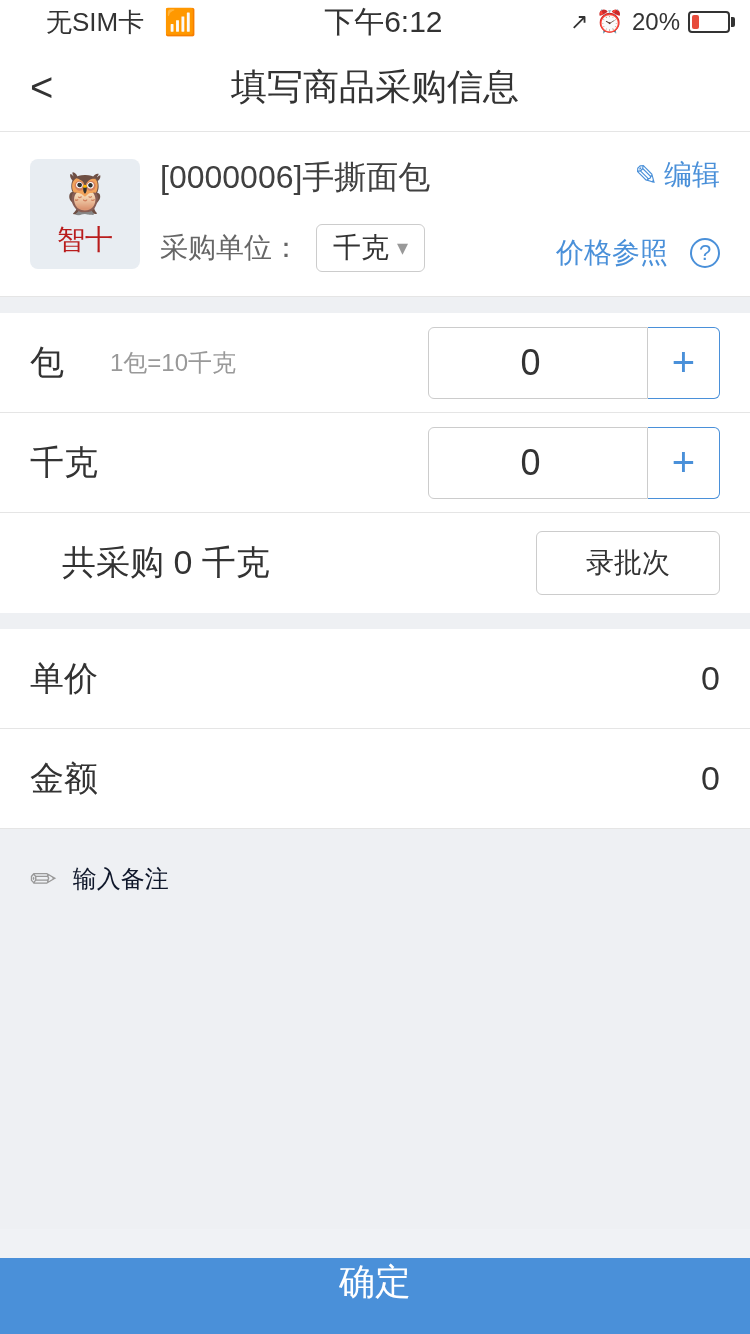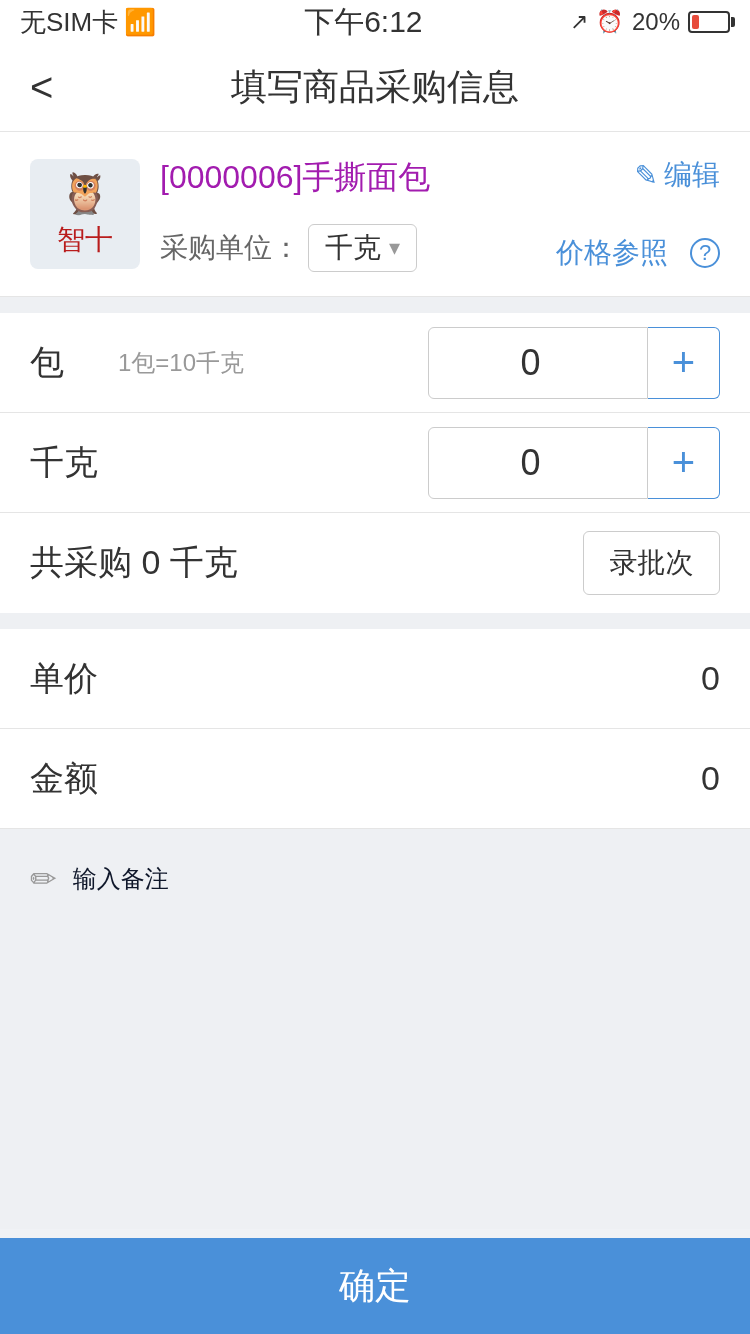--- a/index.html
+++ b/index.html
@@ -17,21 +17,21 @@
     .status-bar {
       height: 44px;
       background: #fff;
       display: flex;
       align-items: center;
       justify-content: space-between;
       padding: 0 20px;
       font-size: 26px;
       color: #333;
     }
-    .status-left { display: flex; align-items: center; gap: 6px; }
+    .status-left { display: flex; align-items: center; gap: 20px; margin-left: 26px; }
     .status-center { font-size: 30px; font-weight: 500; text-align: right; }
     .status-right { display: flex; align-items: center; gap: 8px; font-size: 24px; }
     .battery-icon {
       width: 42px; height: 22px;
       border: 2px solid #333;
       border-radius: 4px;
       position: relative;
       display: flex;
       align-items: center;
       padding: 2px;
@@ -104,28 +104,28 @@
       font-size: 40px;
       color: #888;
     }
     .product-image-text {
       font-size: 28px;
       color: #b91c1c;
     }
     .product-info { flex: 1; }
     .product-name {
       font-size: 32px;
-      color: #a21caf;
+      color: #404040;
       font-weight: 500;
       margin-bottom: 24px;
     }
     .product-unit-row {
       display: flex;
       align-items: center;
-      gap: 8px;
+      gap: 16px;
     }
     .unit-label { font-size: 28px; color: #666; }
     .unit-select {
       border: 1px solid #ccc;
       border-radius: 6px;
       padding: 4px 16px;
       font-size: 28px;
       color: #333;
       background: #fff;
       display: flex;
@@ -186,21 +186,20 @@
       border-bottom: 1px solid #e5e5e5;
     }
     .input-row-label {
       font-size: 34px;
       color: #333;
       min-width: 80px;
     }
     .input-row-sublabel {
       font-size: 24px;
       color: #999;
-      margin-left: 8px;
       flex: 1;
     }
     .input-row-right {
       display: flex;
       align-items: center;
       gap: 0;
     }
     .qty-input {
       width: 220px;
       height: 72px;
@@ -233,23 +232,24 @@
       align-items: center;
       justify-content: space-between;
       padding: 0 30px;
       height: 100px;
       background: #fff;
       border-bottom: none;
     }
     .summary-text {
       font-size: 34px;
       color: #333;
+      margin-left: 32px;
     }
     .record-batch-btn {
-      width: 137px;
+      width: 184px;
       height: 64px;
       border: 1px solid #ccc;
       border-radius: 6px;
       background: #fff;
       font-size: 28px;
       color: #333;
       display: flex;
       align-items: center;
       justify-content: center;
       cursor: pointer;
@@ -302,24 +302,24 @@
       background: #eef0f3;
       min-height: 300px;
     }
 
     
     .confirm-bar {
       position: fixed;
       bottom: 0;
       left: 0;
       width: 750px;
-      height: 96px;
+      height: 76px;
       background: #4a90d9;
       display: flex;
-      align-items: center;
+      align-items: flex-start;
       justify-content: center;
       cursor: pointer;
     }
     .confirm-label {
       font-size: 36px;
       color: #fff;
       font-weight: 500;
     }
   </style>
 </head>

